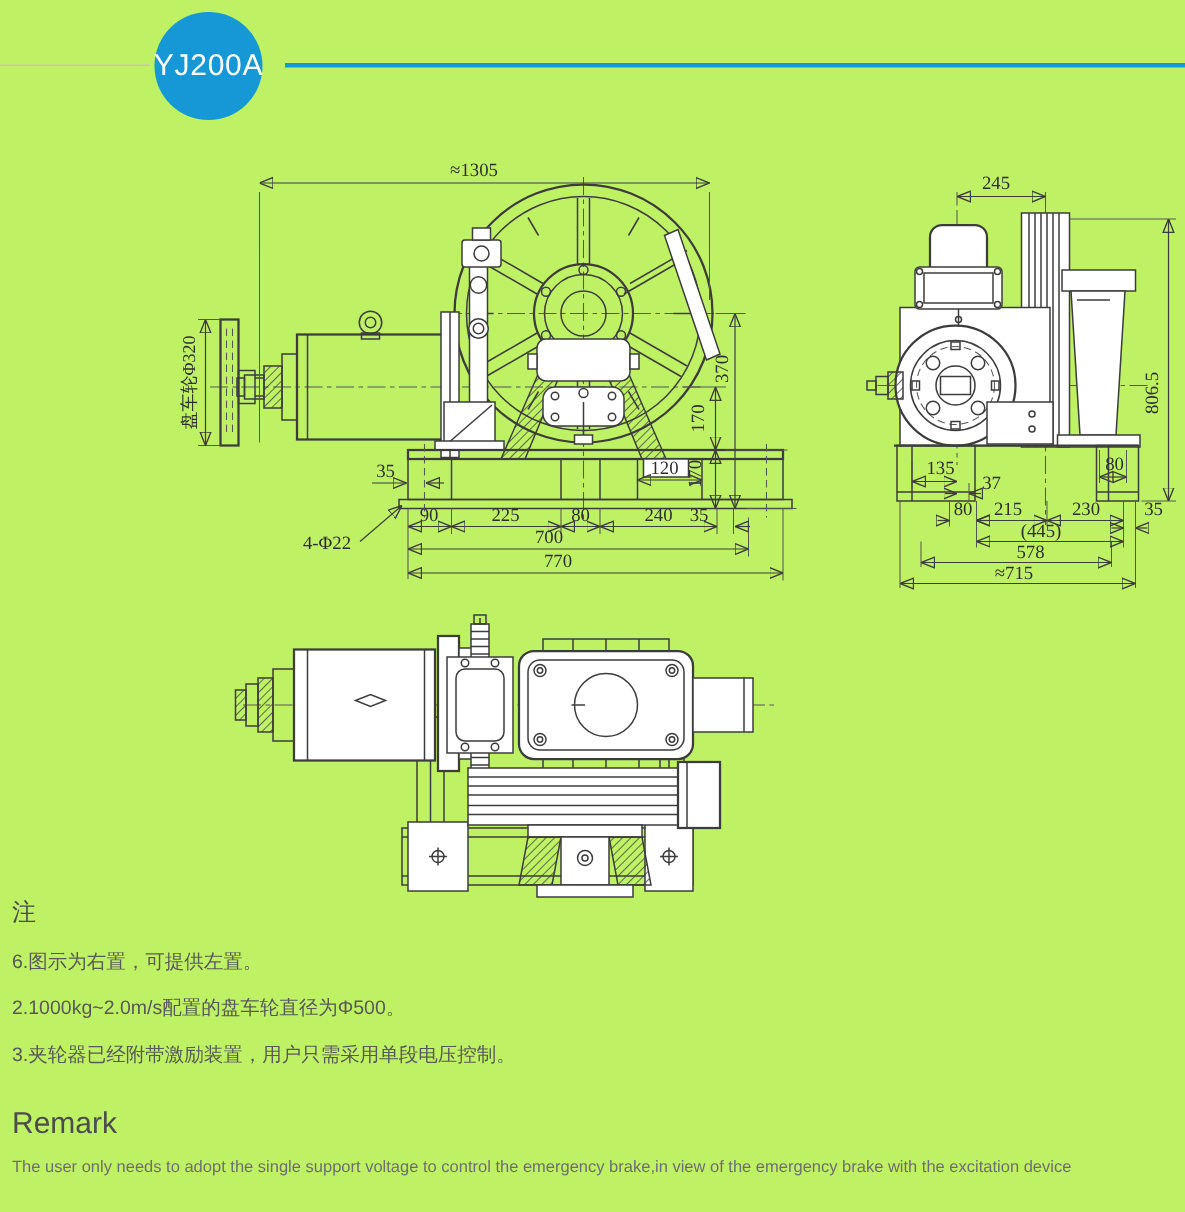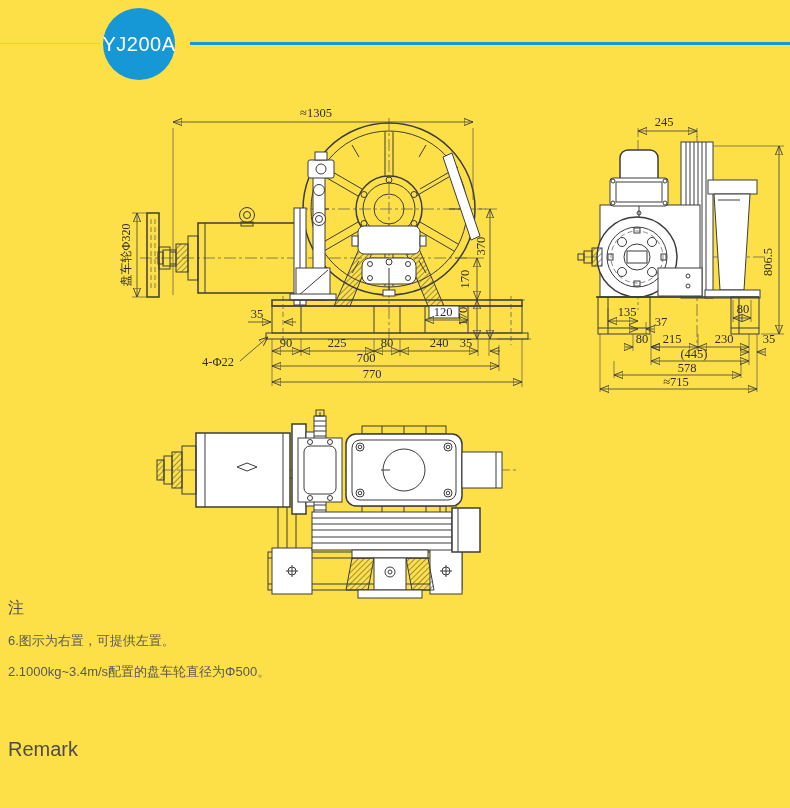--- a/index.html
+++ b/index.html
@@ -1,16 +1,16 @@
 <!DOCTYPE html>
 <html><head>
 <meta charset="utf-8">
 <style>
   html,body{margin:0;padding:0;background:#fff;}
-  .page{position:relative;width:790px;height:808px;background:#fde047;overflow:hidden;
+  .page{position:relative;width:790px;height:808px;background:#bef264;overflow:hidden;
         font-family:"Liberation Sans",sans-serif;}
   
   .hdr-tick{position:absolute;left:0;top:43px;width:100px;height:1px;background:#c4c4c4;}
   .hdr-bar{position:absolute;left:190px;top:42px;width:600px;height:3px;background:#1798d6;}
   .badge{position:absolute;left:103px;top:8px;width:72px;height:72px;border-radius:50%;
          background:#1798d6;display:flex;align-items:center;justify-content:center;}
   .badge span{color:#fff;font-size:20px;letter-spacing:.5px;}
   
   svg.drawing{position:absolute;left:0;top:88px;}
   svg line,svg rect,svg circle,svg polygon,svg path{stroke:#3c3c3c;fill:none;stroke-width:1;}
@@ -434,20 +434,22 @@
         <circle cx="390" cy="572" r="5"></circle>
           <circle cx="390" cy="572" r="2"></circle>
         <rect class="w" x="358" y="590" width="64" height="8"></rect>
       </g>
     </g>
   </svg>
 
   <section class="notes">
     <h2>注</h2>
     <p>6.图示为右置，可提供左置。</p>
-    <p>2.1000kg~3.4m/s配置的盘车轮直径为Φ500。</p>
+    <p>2.1000kg~2.0m/s配置的盘车轮直径为Φ500。</p>
+    <p>3.夹轮器已经附带激励装置，用户只需采用单段电压控制。</p>
   </section>
 
   <section class="remark">
     <h2>Remark</h2>
+    <p>The user only needs to adopt the single support voltage to control the emergency brake,in view of the emergency brake with the excitation device</p>
   </section>
 
 </div>
 
 </body></html>

